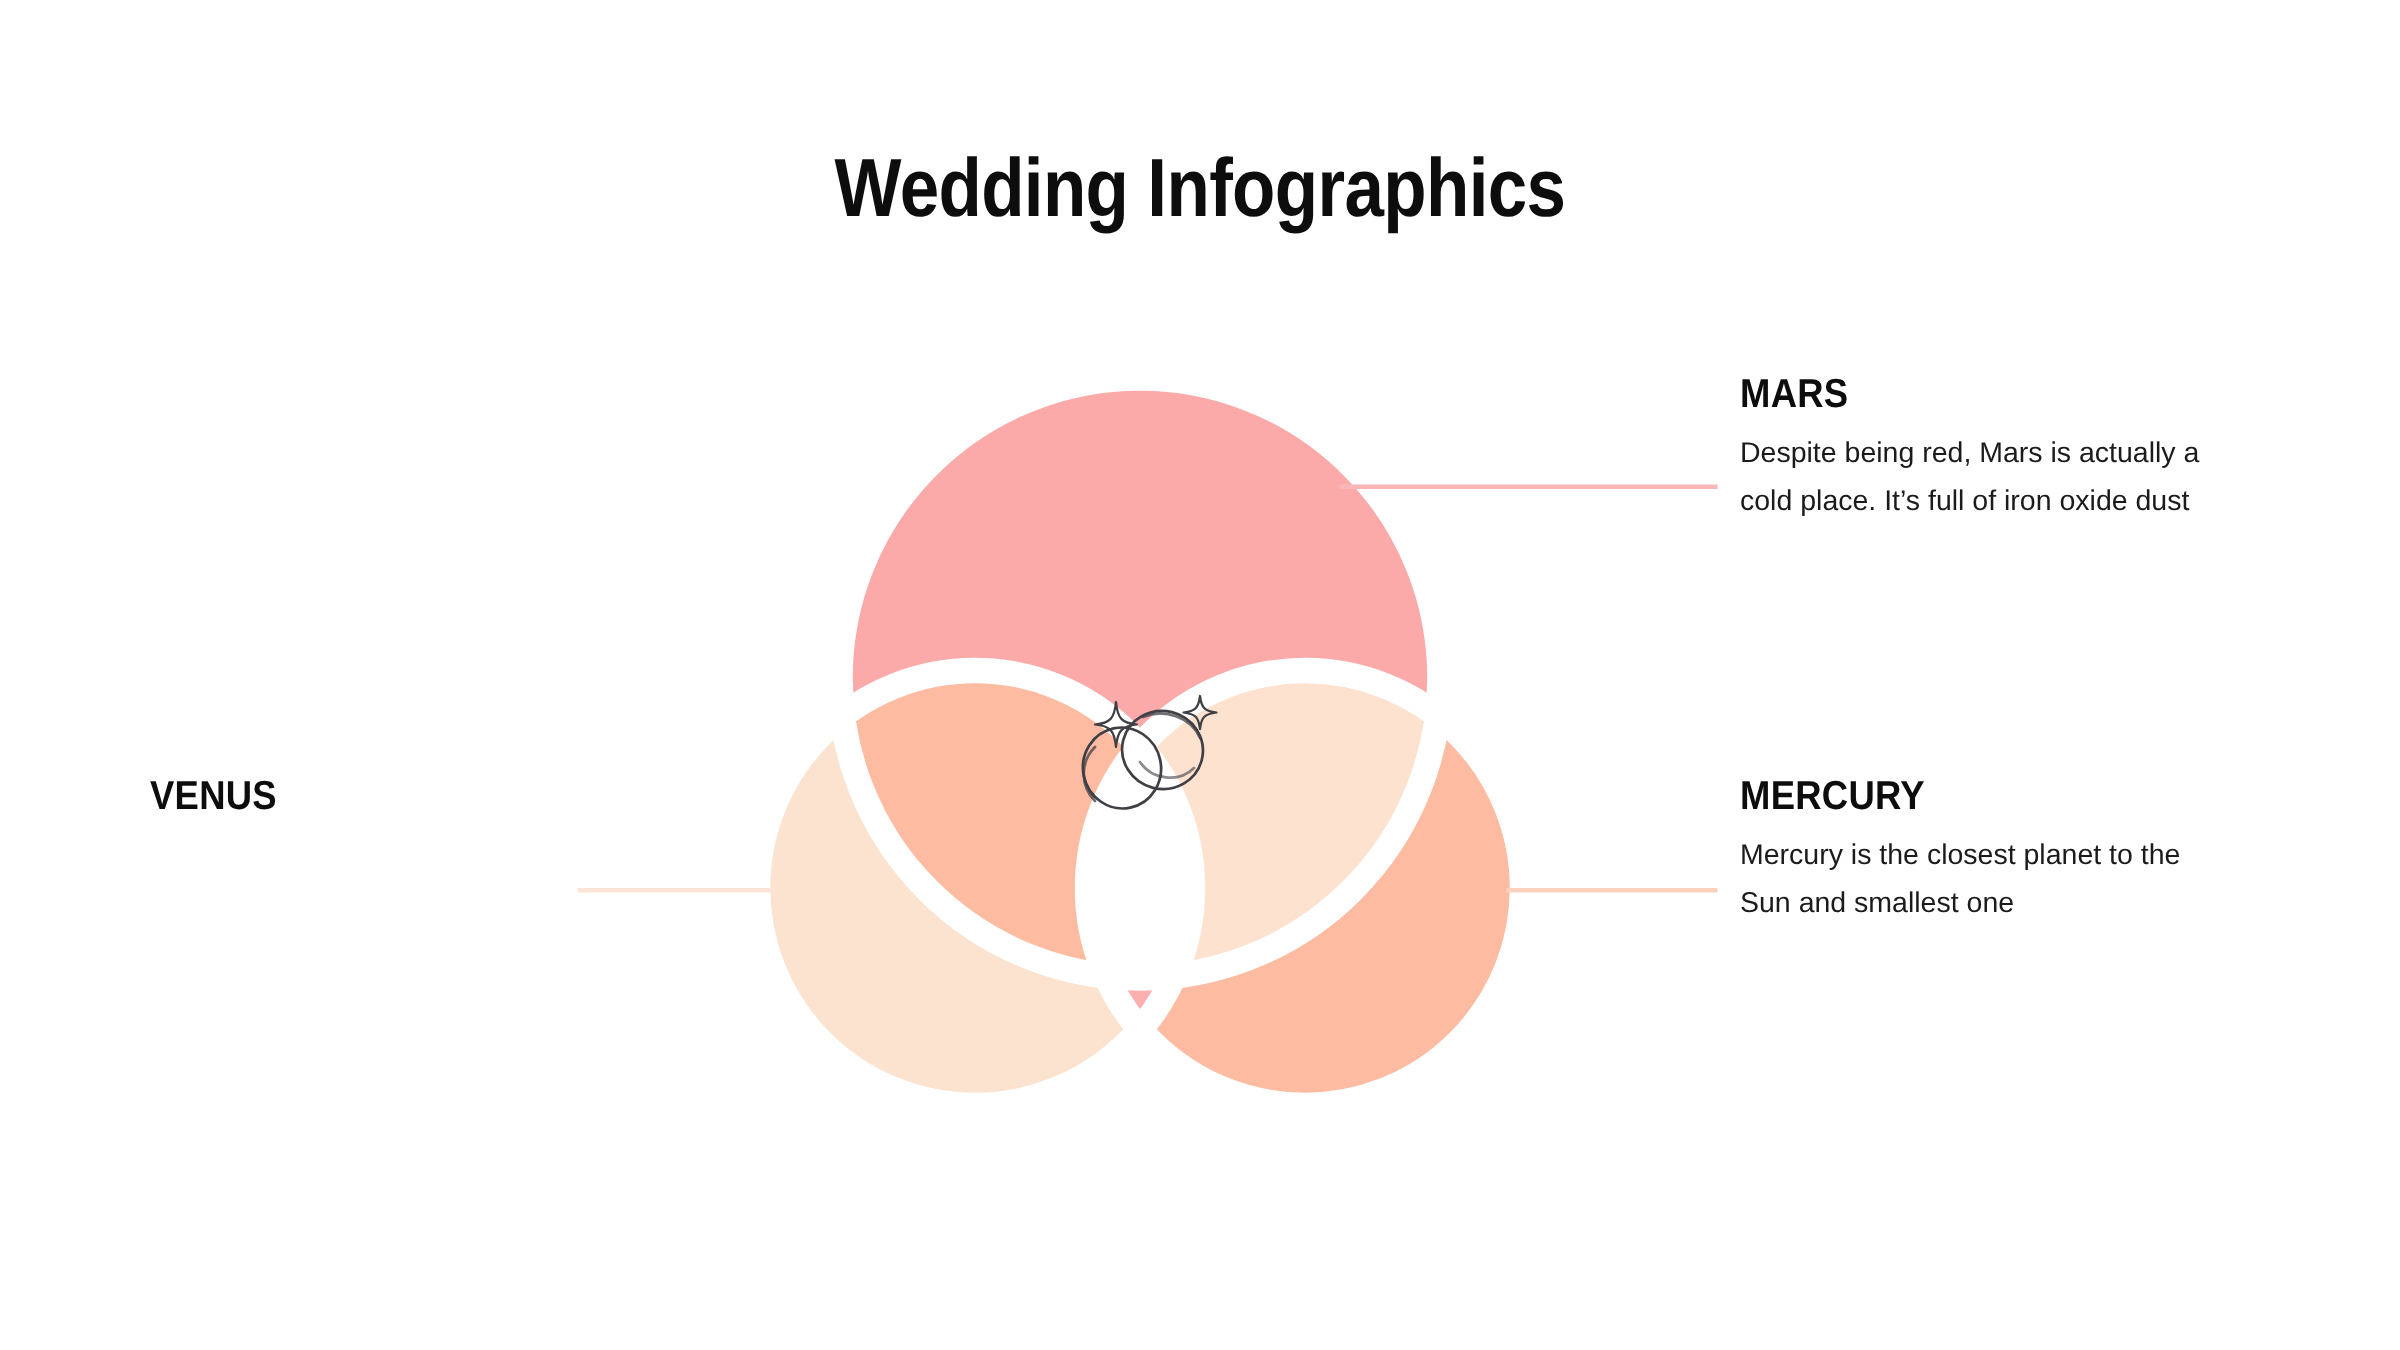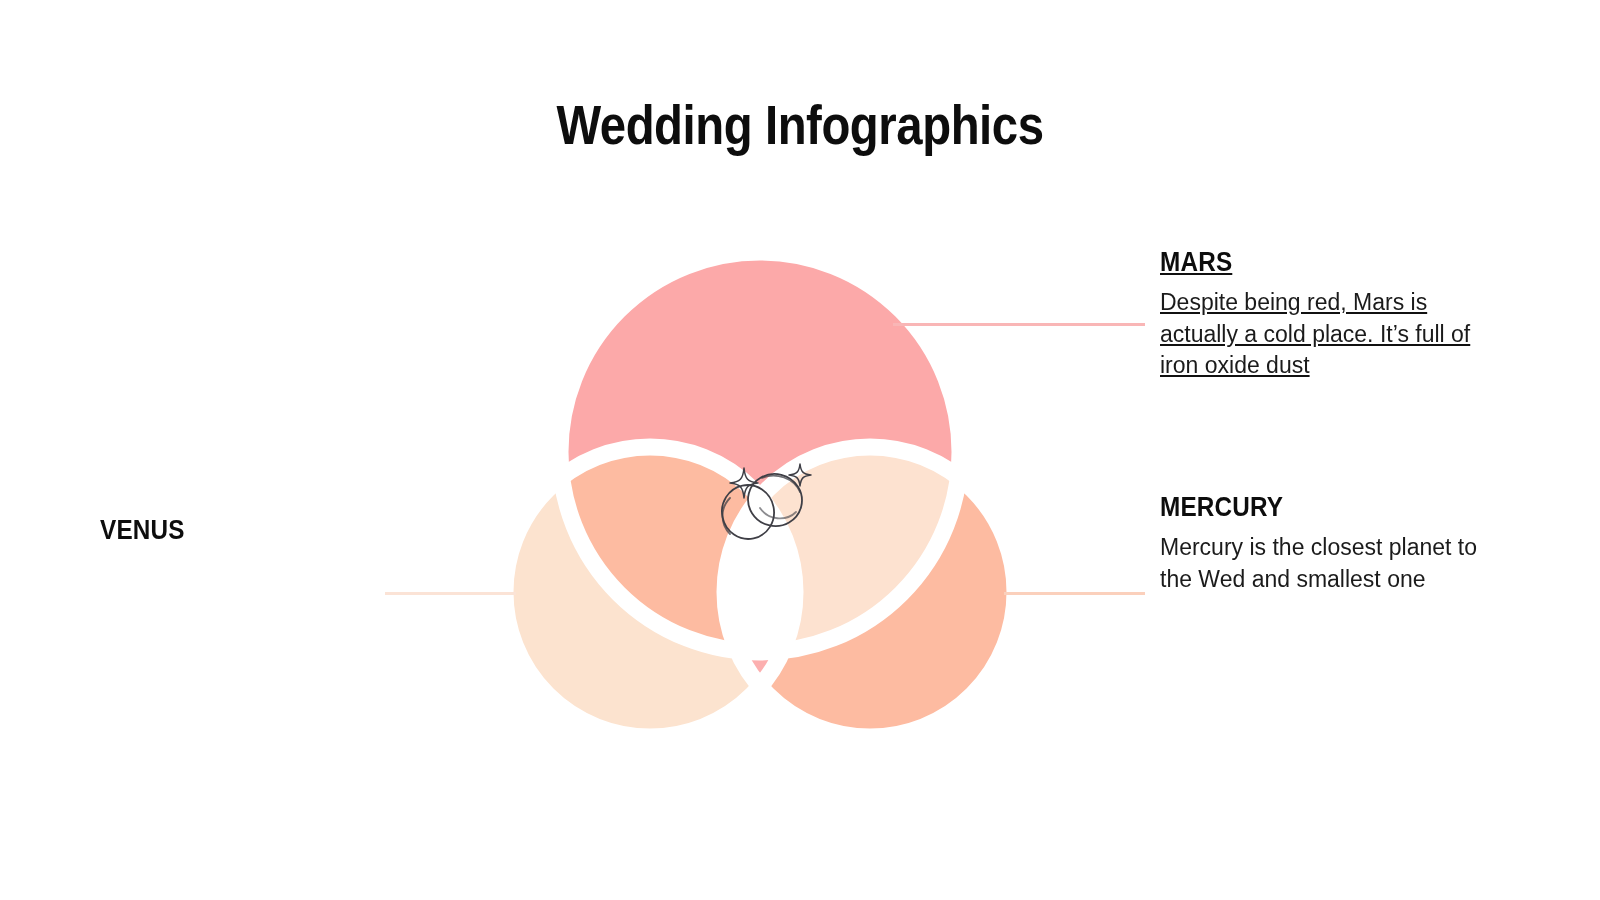--- a/index.html
+++ b/index.html
@@ -66,33 +66,33 @@
     font-weight: bold;
     font-size: 27px;
     letter-spacing: 0.2px;
     color: #0d0d0d;
     margin: 0 0 9px 0;
     transform: scaleX(0.9);
   }
   .callout .c-body {
     font-family: "Liberation Sans", sans-serif;
     font-weight: normal;
-    font-size: 23px;
+    font-size: 19px;
     line-height: 31.5px;
     color: #1b1b1b;
     margin: 0;
   }
 
   .callout.right { text-align: left; }
   .callout.right .c-title { transform-origin: 0% 50%; }
   .callout.left  { text-align: left; }
   .callout.left  .c-title { transform-origin: 100% 50%; }
 
-  #callout-mars    { left: 1160px; top: 247px;  width: 320px; text-decoration: underline; }
-  #callout-mercury { left: 1160px; top: 492px;  width: 320px; }
+  #callout-mars    { left: 1160px; top: 247px;  width: 320px; }
+  #callout-mercury { left: 1160px; top: 515px;  width: 320px; }
   #callout-venus   { left: 70px;   top: 515px;  width: 300px; }
 
   
   .connector {
     position: absolute;
     height: 3px;
     border: 0;
     margin: 0;
   }
   #connector-mars {
@@ -180,20 +180,20 @@
   <hr id="connector-mercury" class="connector" style="background:#FBD0BC;">
   <hr id="connector-venus" class="connector" style="background:#FBE3D6;">
 
   <div id="callout-mars" class="callout right">
     <p class="c-title">MARS</p>
     <p class="c-body">Despite being red, Mars is actually a cold place. It’s full of iron oxide dust</p>
   </div>
 
   <div id="callout-mercury" class="callout right">
     <p class="c-title">MERCURY</p>
-    <p class="c-body">Mercury is the closest planet to the Wed and smallest one</p>
+    <p class="c-body">Mercury is the closest planet to the Sun and smallest one</p>
   </div>
 
   <div id="callout-venus" class="callout left">
     <p class="c-title">VENUS</p>
   </div>
 
 </div>
 
 </body></html>

